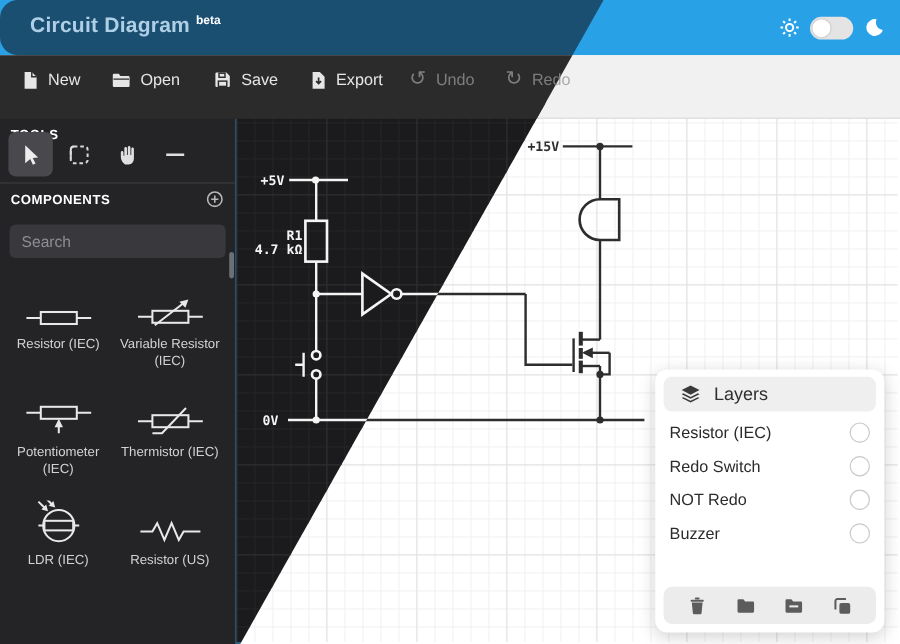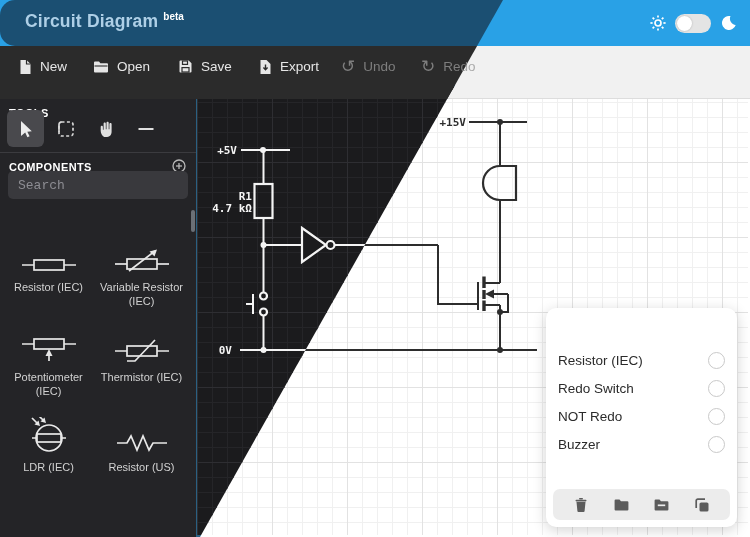--- a/index.html
+++ b/index.html
@@ -44,22 +44,22 @@
   
   .sidebar{position:absolute;left:0;top:87px;width:196px;bottom:0;background:#242427;color:#eee;}
   .section-label{font-size:11px;font-weight:bold;letter-spacing:.4px;color:#fff;}
   .tools-label{position:absolute;left:9px;top:20px;}
   .tools-row{position:absolute;left:7px;top:23px;display:flex;gap:3px;}
   .tool-slot{width:37px;height:37px;display:flex;align-items:center;justify-content:center;border-radius:6px;cursor:pointer;}
   .tool-slot.selected{background:#49494d;}
   .comp-header{position:absolute;left:0;right:0;top:65px;height:26px;border-top:1px solid #3b3b3f;}
   .comp-label{position:absolute;left:9px;top:8px;}
   .add-comp{position:absolute;right:10px;top:6px;cursor:pointer;display:flex;}
-  .search{position:absolute;left:8px;top:84px;width:180px;height:28px;background:#39393d;border:none;border-radius:5px;
-          color:#ddd;font-size:13px;padding:0 10px;font-family:Liberation Mono, monospace;outline:none;}
+  .search{position:absolute;left:8px;top:100px;width:180px;height:28px;background:#39393d;border:none;border-radius:5px;
+          color:#ddd;font-size:13px;padding:0 10px;font-family:Liberation Sans, sans-serif;outline:none;}
   .search::placeholder{color:#8d8d93;}
   .comp-grid{position:absolute;left:2px;top:138px;right:8px;display:grid;grid-template-columns:1fr 1fr;grid-auto-rows:90px;}
   .comp-cell{display:flex;flex-direction:column;align-items:center;cursor:pointer;padding-top:10px;}
   .comp-sym{height:38px;display:flex;align-items:flex-end;justify-content:center;}
   .comp-sym svg{display:block;}
   .comp-name{margin-top:8px;font-size:11px;color:#d2d2d2;text-align:center;line-height:1.25;max-width:86px;}
   .csym{stroke:#e8e8e8;stroke-width:1.7;fill:none;}
   .csym-fill{fill:#e8e8e8;stroke:none;}
   .scroll-thumb{position:absolute;right:1px;top:123px;width:4px;height:22px;border-radius:2px;background:#6b7076;cursor:pointer;}
 
@@ -600,20 +600,28 @@
         <div class="tb-btn disabled" style="left:421px">
           <span class="undo-glyph">↻</span>
           <span>Redo</span>
         </div>
       </div>
 
     </div>
     </div>
 
   <div class="layers-panel">
+    <div class="lp-header">
+      <svg width="17" height="17" viewBox="0 0 16 16">
+        <path d="M8 1.2 L15 4.8 8 8.4 1 4.8 Z" fill="#3a3a3a"></path>
+        <path d="M2.3 7.3 L8 10.2 13.7 7.3 15 8 8 11.5 1 8 Z" fill="#3a3a3a"></path>
+        <path d="M2.3 10.3 L8 13.2 13.7 10.3 15 11 8 14.5 1 11 Z" fill="#3a3a3a"></path>
+      </svg>
+      <span class="lp-title">Layers</span>
+    </div>
     <div class="lp-rows">
       <div class="lp-row">
         <span class="lp-row-label">Resistor (IEC)</span>
         <span class="lp-radio"></span>
       </div>
       <div class="lp-row">
         <span class="lp-row-label">Redo Switch</span>
         <span class="lp-radio"></span>
       </div>
       <div class="lp-row">

